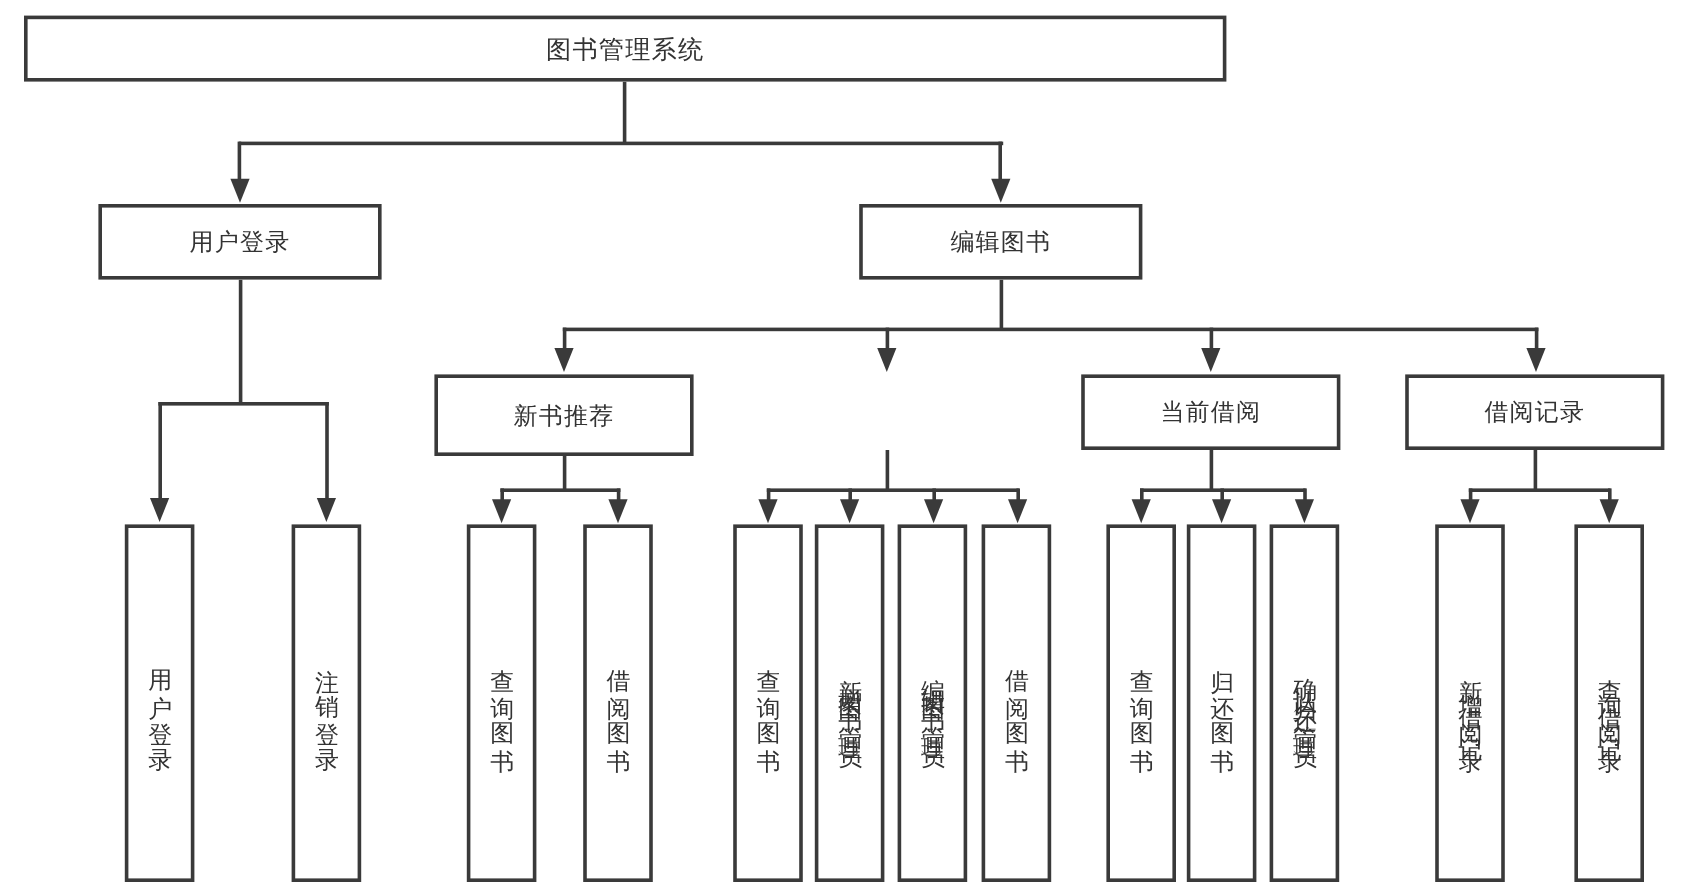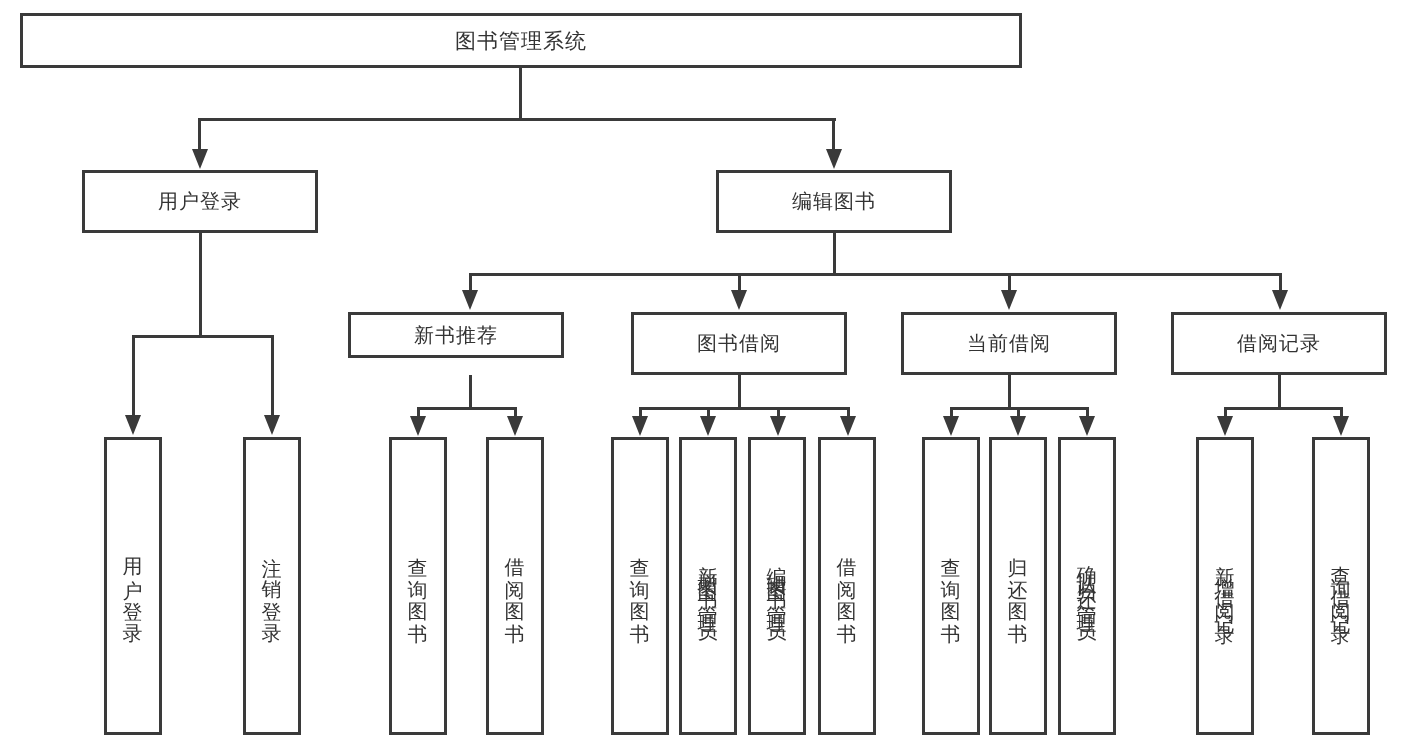--- a/index.html
+++ b/index.html
@@ -115,25 +115,22 @@
     <span class="hlabel">图书管理系统</span>
   </div>
 
   <div class="box" style="left:82px;top:170px;width:236px;height:63px">
     <span class="hlabel">用户登录</span>
   </div>
   <div class="box" style="left:716px;top:170px;width:236px;height:63px">
     <span class="hlabel">编辑图书</span>
   </div>
 
-  <div class="box" style="left:348px;top:312px;width:216px;height:46px">
+  <div class="box" style="left:362px;top:312px;width:216px;height:68px">
     <span class="hlabel">新书推荐</span>
-  </div>
-  <div class="box" style="left:631px;top:312px;width:216px;height:63px">
-    <span class="hlabel">图书借阅</span>
   </div>
   <div class="box" style="left:1171px;top:312px;width:216px;height:63px">
     <span class="hlabel">借阅记录</span>
   </div>
   <div class="box" style="left:901px;top:312px;width:216px;height:63px">
     <span class="hlabel">当前借阅</span>
   </div>
 
   <div class="box leaf" style="left:104px">
     <span class="vtext" style="letter-spacing: 22px;">用户登录</span>

